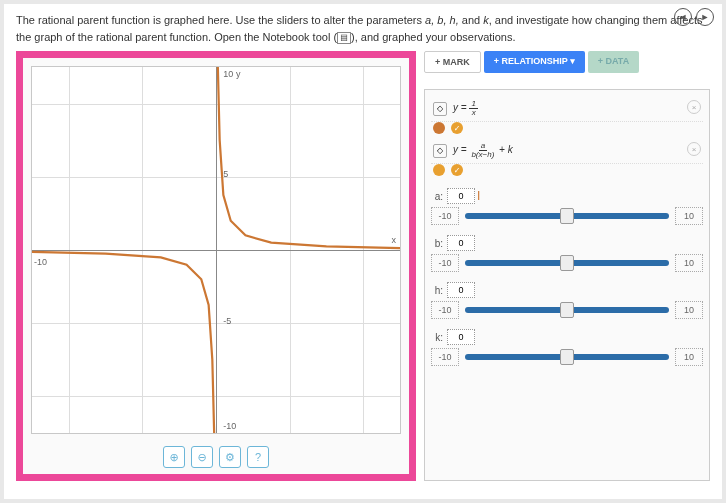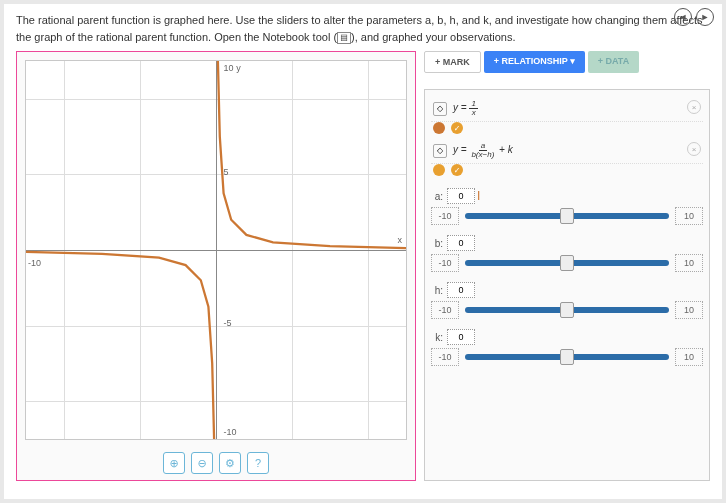--- a/index.html
+++ b/index.html
@@ -1,24 +1,24 @@
 <!DOCTYPE html>
 <html><head>
 <meta charset="utf-8">
 <style>
 *{box-sizing:border-box;margin:0;padding:0;font-family:Arial,sans-serif}
 body{background:#e8e8e8;width:726px;height:503px;overflow:hidden;position:relative}
 .page{background:#fff;margin:4px;padding:8px 12px;height:495px}
 .instructions{font-size:11px;color:#333;line-height:1.5;padding-bottom:6px}
-.instructions .italic{}
+.instructions .italic{font-style:italic}
 .notebook{display:inline-flex;align-items:center;justify-content:center;width:14px;height:12px;border:1px solid #888;font-size:8px;vertical-align:middle}
 .top-icons{position:absolute;top:8px;right:12px;display:flex;gap:4px}
 .top-icons .circ{width:18px;height:18px;border:1.5px solid #555;border-radius:50%;display:flex;align-items:center;justify-content:center;font-size:9px;color:#555}
 .content{display:flex;gap:8px;height:430px}
-.graph-area{flex:0 0 400px;border:1px solid #ec4899;background:#fafafa;position:relative}
+.graph-area{flex:0 0 400px;border:7px solid #ec4899;background:#fafafa;position:relative}
 .graph-canvas{position:absolute;top:8px;left:8px;right:8px;bottom:40px;background:#fff;border:1px solid #c8c8c8}
 .grid-line{position:absolute;background:#ddd}
 .axis{position:absolute;background:#888}
 .axis-label{position:absolute;font-size:9px;color:#666}
 .curve{position:absolute;width:100%;height:100%;pointer-events:none}
 .graph-tools{position:absolute;bottom:6px;left:50%;transform:translateX(-50%);display:flex;gap:6px}
 .tool-btn{width:22px;height:22px;border:1px solid #6cb6d8;border-radius:3px;background:#fff;display:flex;align-items:center;justify-content:center;color:#6cb6d8;font-size:11px;cursor:pointer}
 .right-panel{flex:1;display:flex;flex-direction:column}
 .tabs{display:flex;gap:3px;margin-bottom:16px}
 .tab{padding:5px 10px;font-size:9px;font-weight:bold;border-radius:2px;cursor:pointer}

